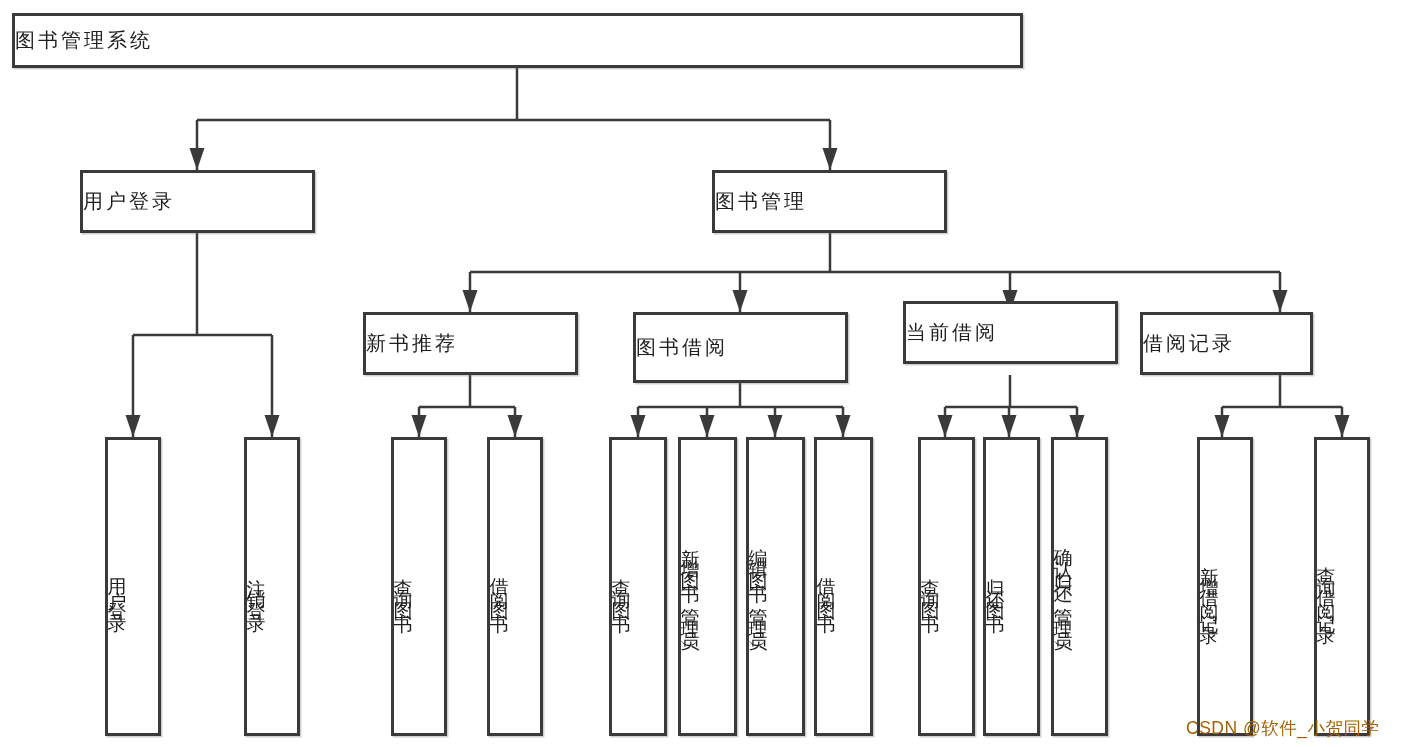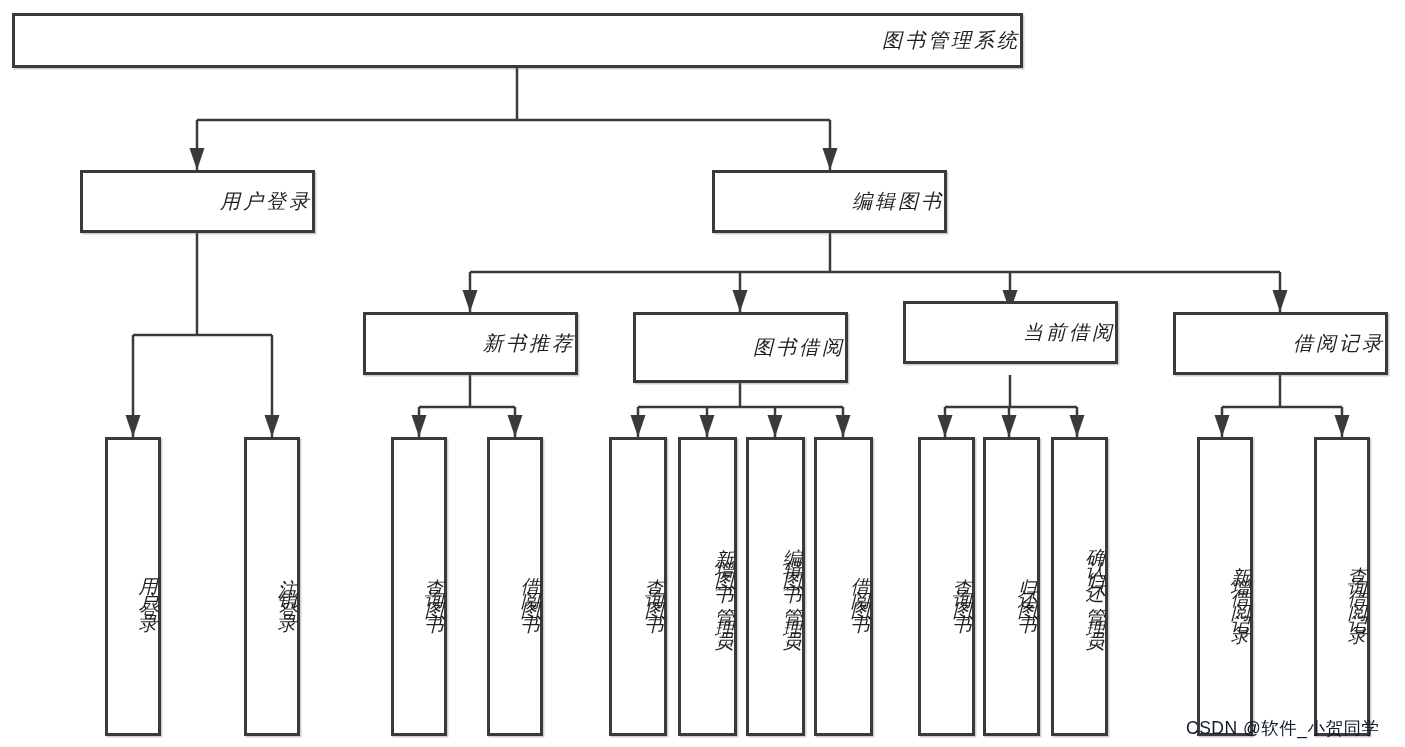--- a/index.html
+++ b/index.html
@@ -5,31 +5,31 @@
   html,body { margin:0; padding:0; background:#ffffff; }
   .canvas {
     position:relative; width:1405px; height:747px; background:#ffffff;
     font-family:"Liberation Sans","DejaVu Sans",sans-serif; overflow:hidden;
   }
   .wires { position:absolute; left:0; top:0; z-index:0; }
   .wires path.ln { stroke:#3a3a3a; stroke-width:2.5; fill:none; }
   .node {
     position:absolute; box-sizing:border-box; background:#ffffff;
     border:3px solid #3a3a3a; box-shadow:1.5px 1.5px 0 rgba(120,120,120,0.35);
-    display:flex; align-items:center; justify-content:flex-end;
-    color:#1f1f1f; z-index:1;font-style:italic;
+    display:flex; align-items:center; justify-content:flex-start;
+    color:#1f1f1f; z-index:1;
   }
   .node-h .lbl { font-size:20px; letter-spacing:3px; white-space:nowrap; }
   .node-v .lbl {
     writing-mode:vertical-lr; text-orientation:mixed;
     font-size:19px; line-height:1; letter-spacing:12px; white-space:nowrap;
   }
   .watermark {
     position:absolute; left:1186px; top:716px; z-index:5;
-    font-size:17.5px; letter-spacing:0.5px; color:#0f172a; white-space:nowrap;
+    font-size:17.5px; letter-spacing:0.5px; color:#a16207; white-space:nowrap;
   }
 </style>
 </head>
 <body>
 
 <div class="canvas">
 
   <svg class="wires" width="1405" height="747" viewBox="0 0 1405 747">
     <defs>
       <marker id="ah" viewBox="-1 -8 24 16" refX="22" refY="0" markerWidth="24" markerHeight="16" markerUnits="userSpaceOnUse" orient="auto">
@@ -74,33 +74,33 @@
   </svg>
 
   <div class="node node-h" style="left:12px;top:13px;width:1011px;height:55px">
     <span class="lbl">图书管理系统</span>
   </div>
 
   <div class="node node-h" style="left:80px;top:170px;width:235px;height:63px">
     <span class="lbl">用户登录</span>
   </div>
   <div class="node node-h" style="left:712px;top:170px;width:235px;height:63px">
-    <span class="lbl">编辑图书</span>
+    <span class="lbl">图书管理</span>
   </div>
 
   <div class="node node-h" style="left:363px;top:312px;width:215px;height:63px">
     <span class="lbl">新书推荐</span>
   </div>
   <div class="node node-h" style="left:633px;top:312px;width:215px;height:71px">
     <span class="lbl">图书借阅</span>
   </div>
   <div class="node node-h" style="left:903px;top:301px;width:215px;height:63px">
     <span class="lbl">当前借阅</span>
   </div>
-  <div class="node node-h" style="left:1173px;top:312px;width:215px;height:63px">
+  <div class="node node-h" style="left:1140px;top:312px;width:173px;height:63px">
     <span class="lbl">借阅记录</span>
   </div>
 
   <div class="node node-v" style="left:105px;top:437px;width:56px;height:299px">
     <span class="lbl">用户登录</span>
   </div>
   <div class="node node-v" style="left:244px;top:437px;width:56px;height:299px">
     <span class="lbl">注销登录</span>
   </div>
 

